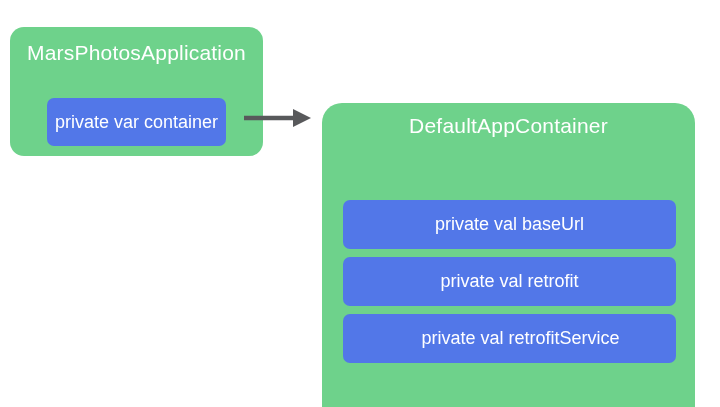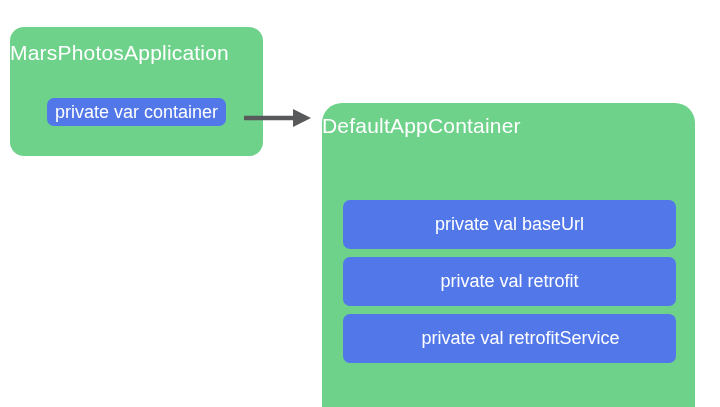--- a/index.html
+++ b/index.html
@@ -33,20 +33,21 @@
     border-radius: 14px;
   }
   .box-right {
     left: 322px; top: 103px;
     width: 373px; height: 351px;
     border-radius: 20px;
   }
   .box-title {
     position: absolute;
     left: 0; right: 0;
+    text-align: center;
     color: var(--c-text);
     font-size: 21px;
     line-height: 26px;
     letter-spacing: 0.2px;
     white-space: nowrap;
   }
   .box-left .box-title { top: 13px; }
   .box-right .box-title { top: 10px; }
   .chip {
     position: absolute;
@@ -54,21 +55,21 @@
     border-radius: 7px;
     display: flex;
     align-items: center;
     justify-content: center;
     color: var(--c-text);
     font-size: 18px;
     white-space: nowrap;
   }
   .chip-container {
     left: 37px; top: 71px;
-    width: 179px; height: 28px;
+    width: 179px; height: 48px;
   }
   .box-right .chip {
     left: 21px;
     width: 333px;
     height: 49px;
   }
   .chip-row-0 { top: 40px; }
   .chip-row-1 { top: 97px; }
   .chip-row-2 { top: 154px; }
   .chip-row-3 { top: 211px; padding-left: 22px; }

